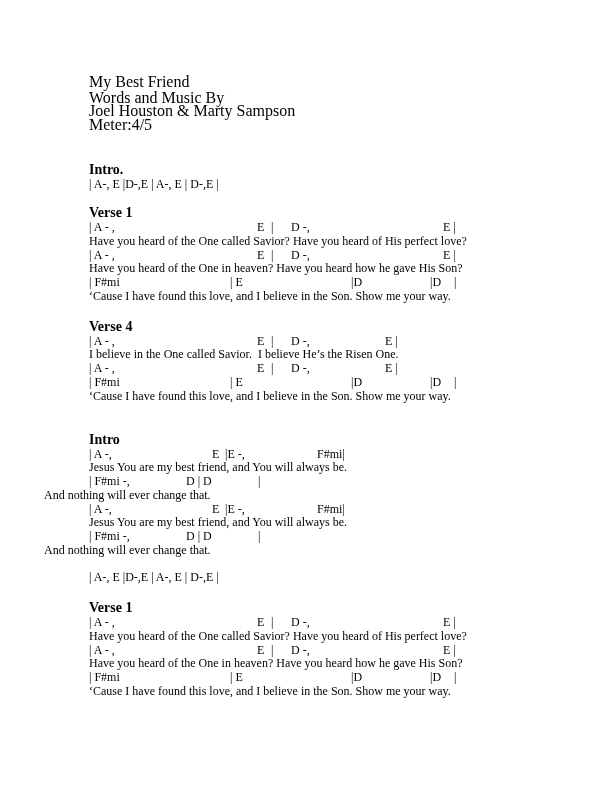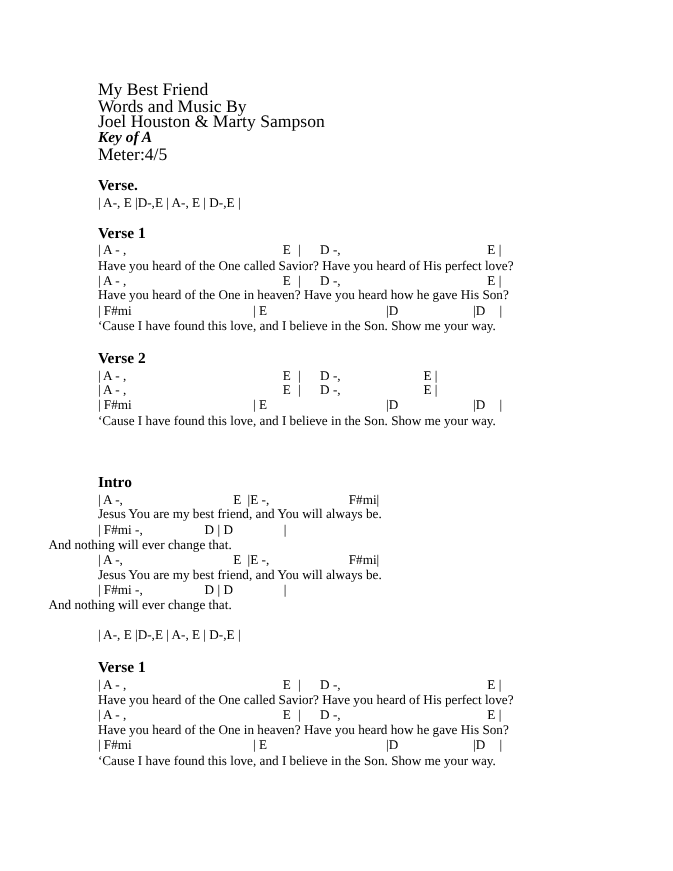--- a/index.html
+++ b/index.html
@@ -16,26 +16,25 @@
     .lyr.indent { padding-left: 44px; }
     .seg { position: absolute; top: 0; white-space: pre; }
   </style>
 </head>
 <body>
 
 <div class="hdr">
   <div class="title">My Best Friend</div>
   <div class="body">Words and Music By</div>
   <div class="body">Joel Houston &amp; Marty Sampson</div>
-  <div class="key">Key of A</div>
   <div class="body">Meter:4/5</div>
 </div>
 
 <div class="sec" style="top:162.3px">
-  <div class="h">Verse.</div>
+  <div class="h">Intro.</div>
   <div class="row lyr">| A-, E |D-,E | A-, E | D-,E |</div>
 </div>
 
 <div class="sec" style="top:205.3px">
   <div class="h">Verse 1</div>
   <div class="row">
     <span class="seg" style="left:89px">| A - ,</span>
     <span class="seg" style="left:257px">E</span>
     <span class="seg" style="left:271px">|</span>
     <span class="seg" style="left:291px">D -,</span>
@@ -54,28 +53,29 @@
     <span class="seg" style="left:89px">| F#mi</span>
     <span class="seg" style="left:230px">| E</span>
     <span class="seg" style="left:351px">|D</span>
     <span class="seg" style="left:430px">|D</span>
     <span class="seg" style="left:454px">|</span>
   </div>
   <div class="row lyr">‘Cause I have found this love, and I believe in the Son. Show me your way.</div>
 </div>
 
 <div class="sec" style="top:318.8px">
-  <div class="h">Verse 2</div>
+  <div class="h">Verse 4</div>
   <div class="row">
     <span class="seg" style="left:89px">| A - ,</span>
     <span class="seg" style="left:257px">E</span>
     <span class="seg" style="left:271px">|</span>
     <span class="seg" style="left:291px">D -,</span>
     <span class="seg" style="left:385px">E |</span>
   </div>
+  <div class="row lyr">I believe in the One called Savior.  I believe He’s the Risen One.</div>
   <div class="row">
     <span class="seg" style="left:89px">| A - ,</span>
     <span class="seg" style="left:257px">E</span>
     <span class="seg" style="left:271px">|</span>
     <span class="seg" style="left:291px">D -,</span>
     <span class="seg" style="left:385px">E |</span>
   </div>
   <div class="row">
     <span class="seg" style="left:89px">| F#mi</span>
     <span class="seg" style="left:230px">| E</span>

